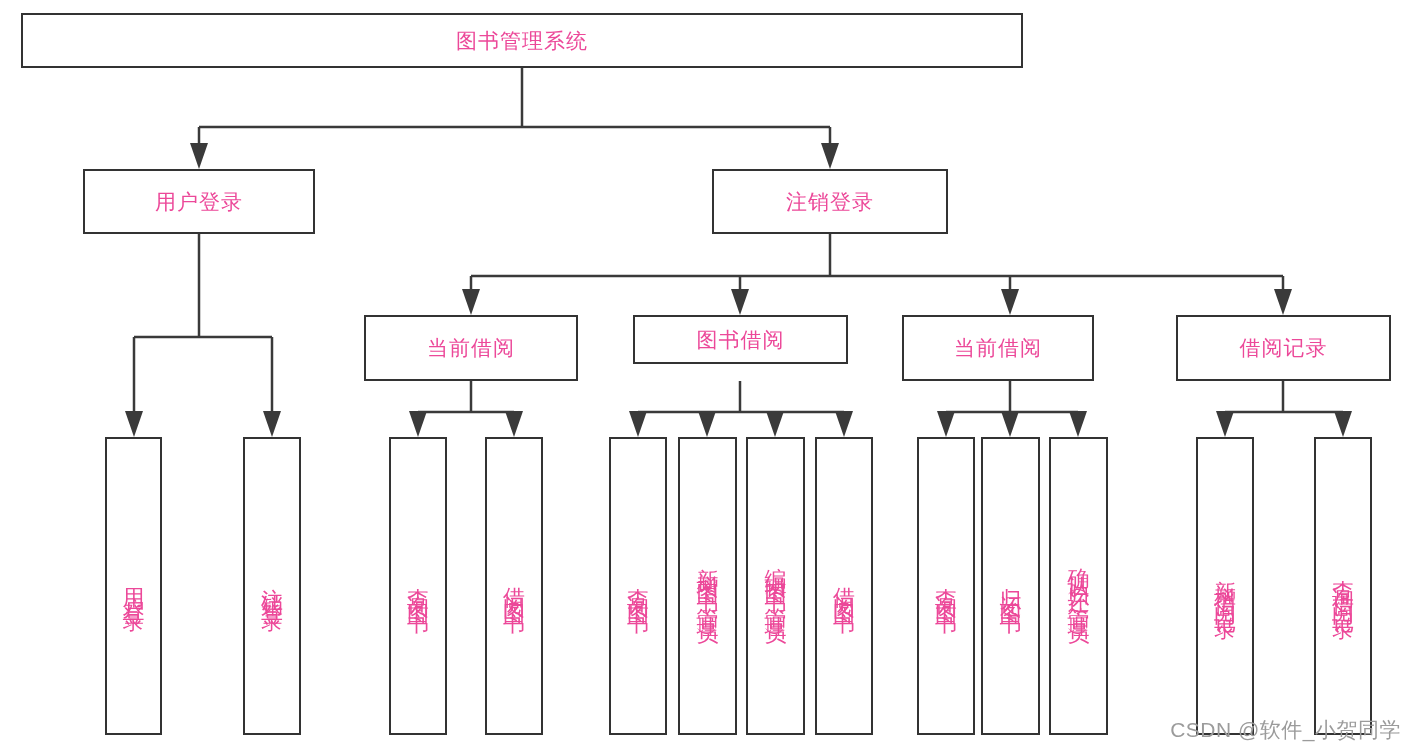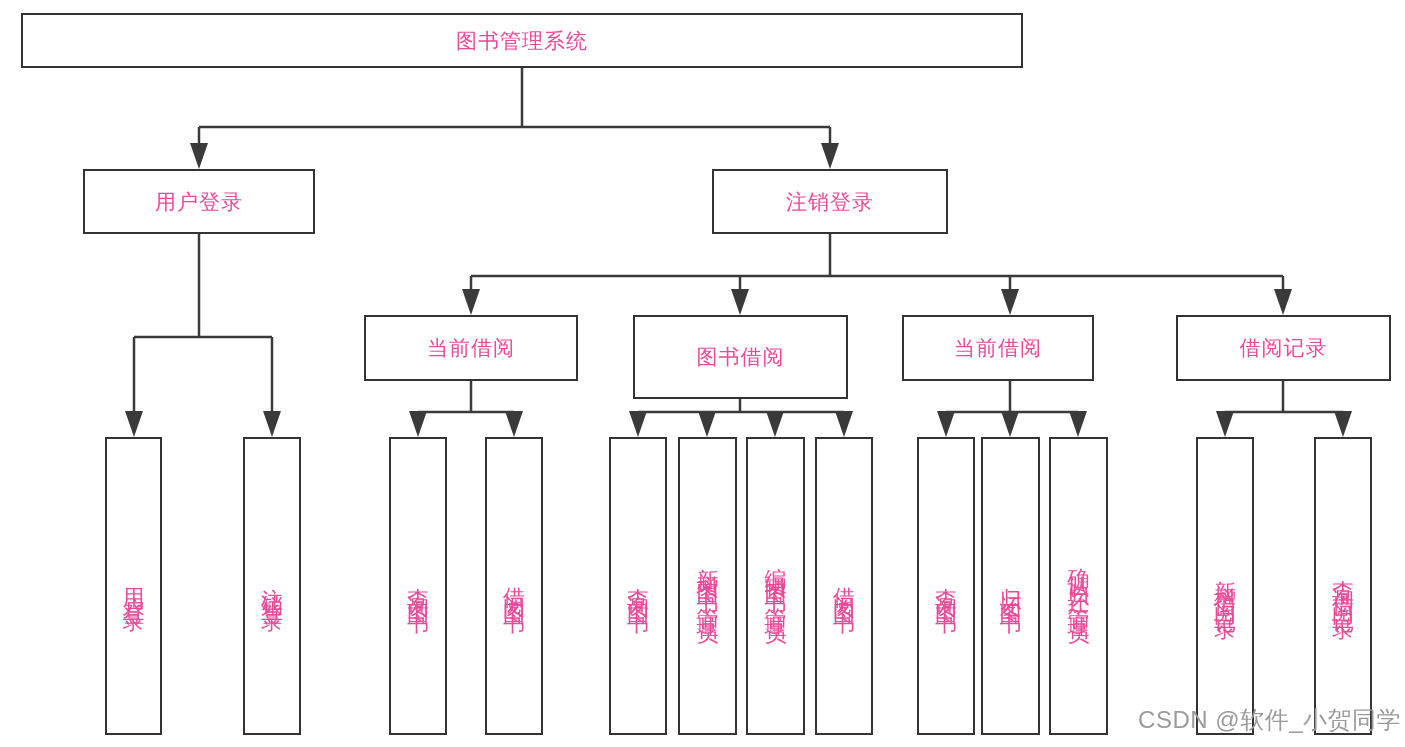--- a/index.html
+++ b/index.html
@@ -37,22 +37,22 @@
   .node.v {
     writing-mode: vertical-rl;
     text-orientation: mixed;
     font-size: 22px;
     letter-spacing: 8px;
     line-height: 1.0;
   }
   #watermark {
     position: absolute;
     right: 4px;
-    bottom: 11px;
-    font-size: 24px;
+    bottom: 3px;
+    font-size: 21px;
     color: #9b9b9b;
     letter-spacing: 0.5px;
     white-space: nowrap;
   }
 </style>
 </head>
 <body>
 
 <div id="canvas">
 
@@ -110,21 +110,21 @@
       <line x1="1343" y1="412" x2="1343" y2="415" stroke="#3a3a3a" stroke-width="2.5"></line>
       <polygon points="1334,411 1352,411 1343,437" fill="#3a3a3a"></polygon>
     </svg>
 
   <div class="node h" style="left:21px;top:13px;width:1002px;height:55px">图书管理系统</div>
 
   <div class="node h" style="left:83px;top:169px;width:232px;height:65px">用户登录</div>
   <div class="node h" style="left:712px;top:169px;width:236px;height:65px">注销登录</div>
 
   <div class="node h" style="left:364px;top:315px;width:214px;height:66px">当前借阅</div>
-  <div class="node h" style="left:633px;top:315px;width:215px;height:84px">图书借阅</div>
+  <div class="node h" style="left:633px;top:315px;width:215px;height:49px">图书借阅</div>
   <div class="node h" style="left:902px;top:315px;width:192px;height:66px">当前借阅</div>
   <div class="node h" style="left:1176px;top:315px;width:215px;height:66px">借阅记录</div>
 
   <div class="node v" style="left:105px;top:437px;width:57px;height:298px">用户登录</div>
   <div class="node v" style="left:243px;top:437px;width:58px;height:298px">注销登录</div>
 
   <div class="node v" style="left:389px;top:437px;width:58px;height:298px">查询图书</div>
   <div class="node v" style="left:485px;top:437px;width:58px;height:298px">借阅图书</div>
 
   <div class="node v" style="left:609px;top:437px;width:58px;height:298px">查询图书</div>

